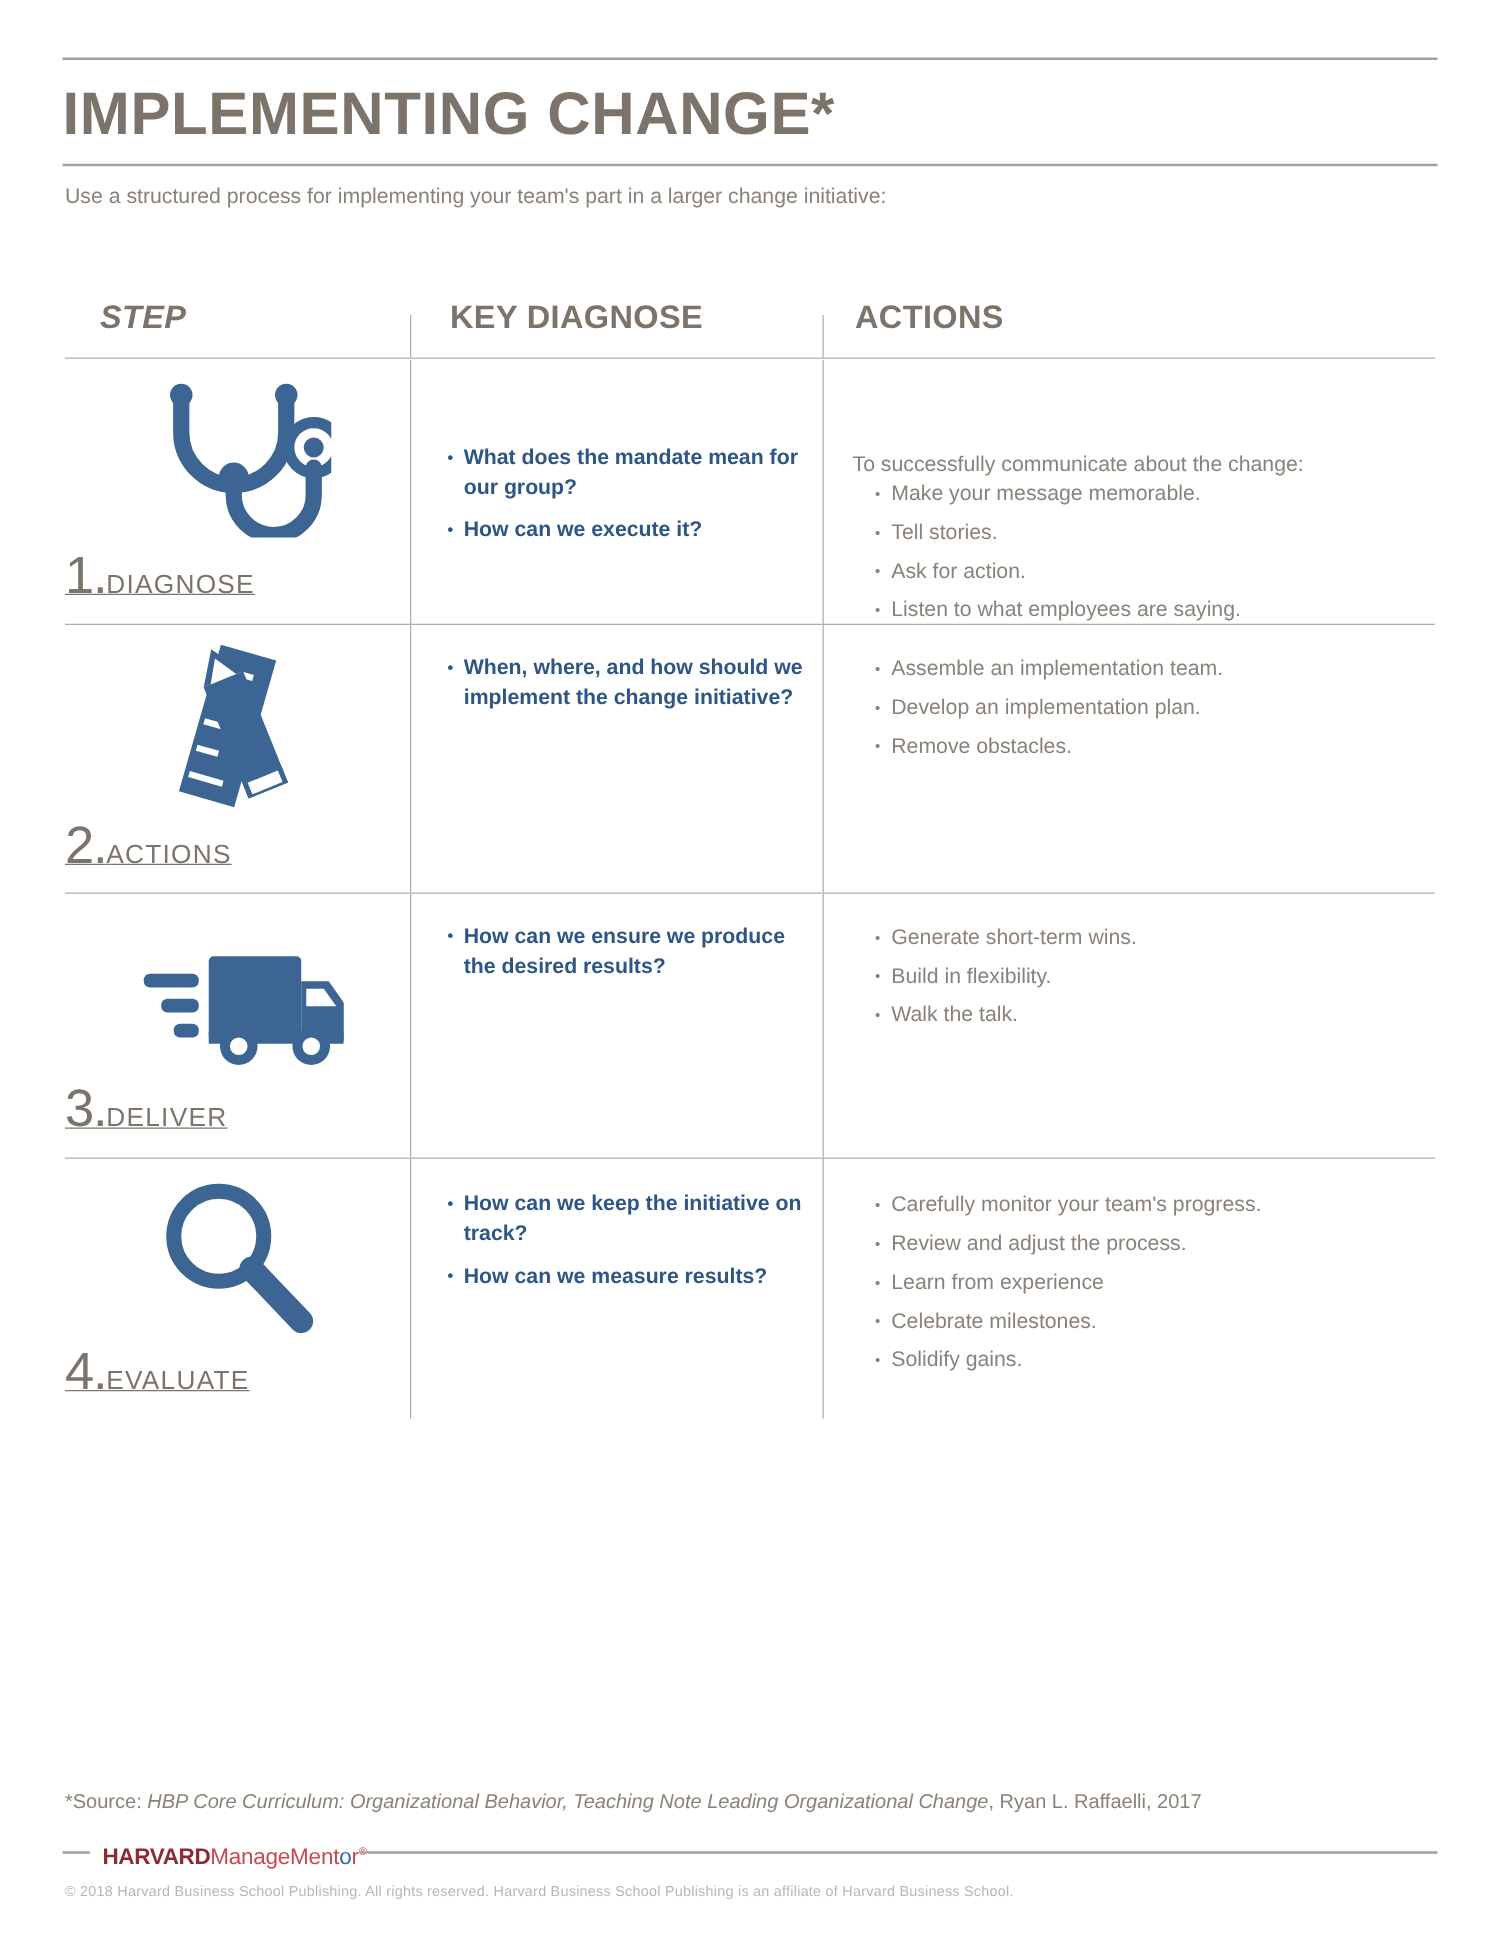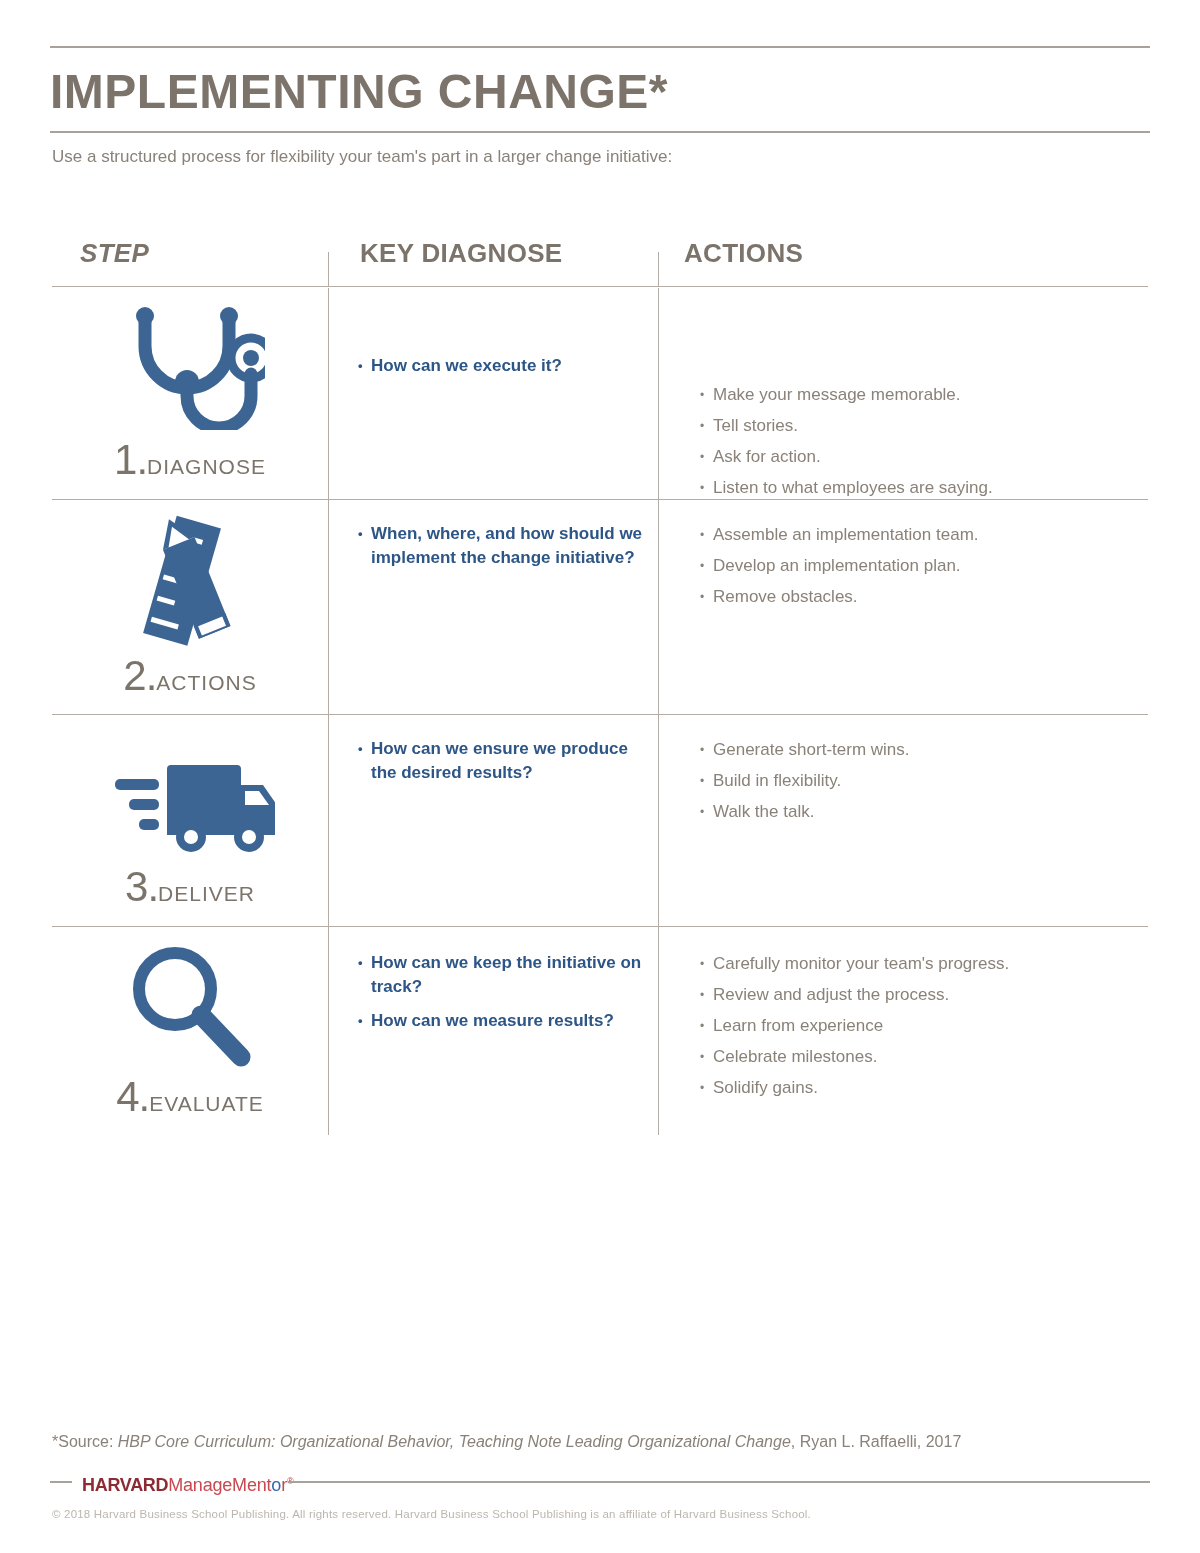--- a/index.html
+++ b/index.html
@@ -122,22 +122,22 @@
   .icon-wrap {
     position: absolute;
     left: 0;
     width: 276px;
     text-align: center;
   }
   .step-label {
     position: absolute;
     left: 0;
     width: 276px;
-    text-align: center;
-    white-space: nowrap;
+    white-space: nowrap;
+    text-decoration: underline;
   }
   .step-num {
     font-size: 42px;
     font-weight: normal;
     color: #7c746b;
     letter-spacing: -1px;
     vertical-align: baseline;
   }
   .step-name {
     font-size: 21px;
@@ -270,21 +270,21 @@
   }
 </style>
 </head>
 <body>
 
 <div class="page">
 
   <div class="hdr-rule-top"></div>
   <div class="title">IMPLEMENTING CHANGE*</div>
   <div class="hdr-rule-bot"></div>
-  <div class="subtitle">Use a structured process for flexibility your team's part in a larger change initiative:</div>
+  <div class="subtitle">Use a structured process for implementing your team's part in a larger change initiative:</div>
 
   <div class="table">
 
     <div class="thead">
       <div class="th c1">STEP</div>
       <div class="th c2">KEY DIAGNOSE</div>
       <div class="th c3">ACTIONS</div>
       <div class="head-rule"></div>
       <div class="vdiv v1" style="top:14px;height:34px;"></div>
       <div class="vdiv v2" style="top:14px;height:34px;"></div>
@@ -306,25 +306,27 @@
             <circle cx="136" cy="56" r="8" fill="#3d6593"></circle>
           </svg>
         </div>
         <div class="step-label" style="top:148px;">
           <span class="step-num">1.</span><span class="step-name">DIAGNOSE</span>
         </div>
       </div>
 
       <div class="cell-q">
         <ul class="qlist" style="top:66px;">
+          <li>What does the mandate mean for our group?</li>
           <li>How can we execute it?</li>
         </ul>
       </div>
 
       <div class="cell-a">
+        <div class="a-intro" style="top:72px;">To successfully communicate about the change:</div>
         <ul class="alist" style="top:96px;">
           <li>Make your message memorable.</li>
           <li>Tell stories.</li>
           <li>Ask for action.</li>
           <li>Listen to what employees are saying.</li>
         </ul>
       </div>
     </div>
 
     <div class="row" style="height:215px;">

